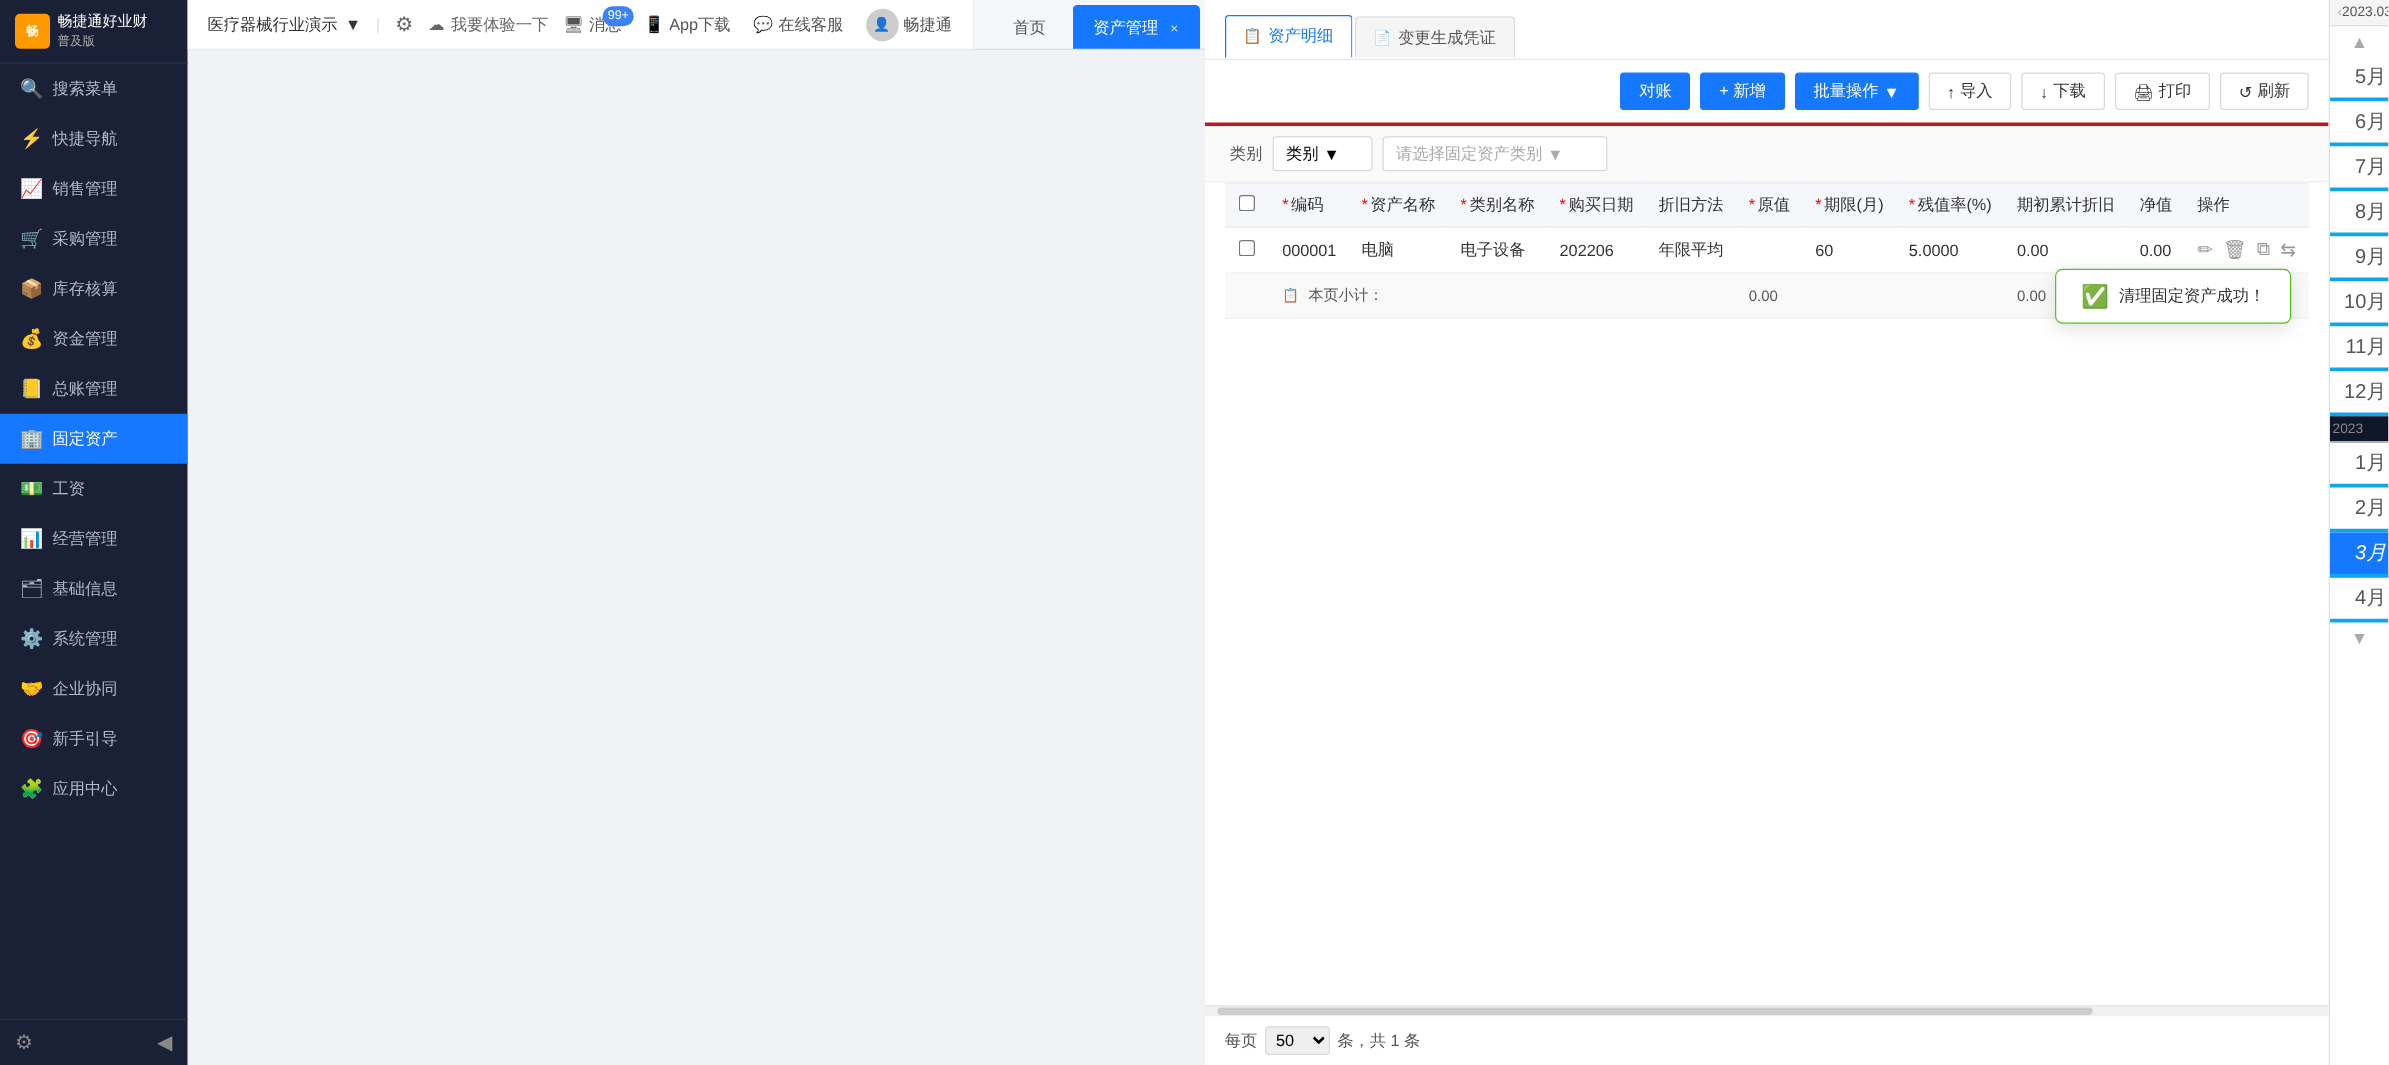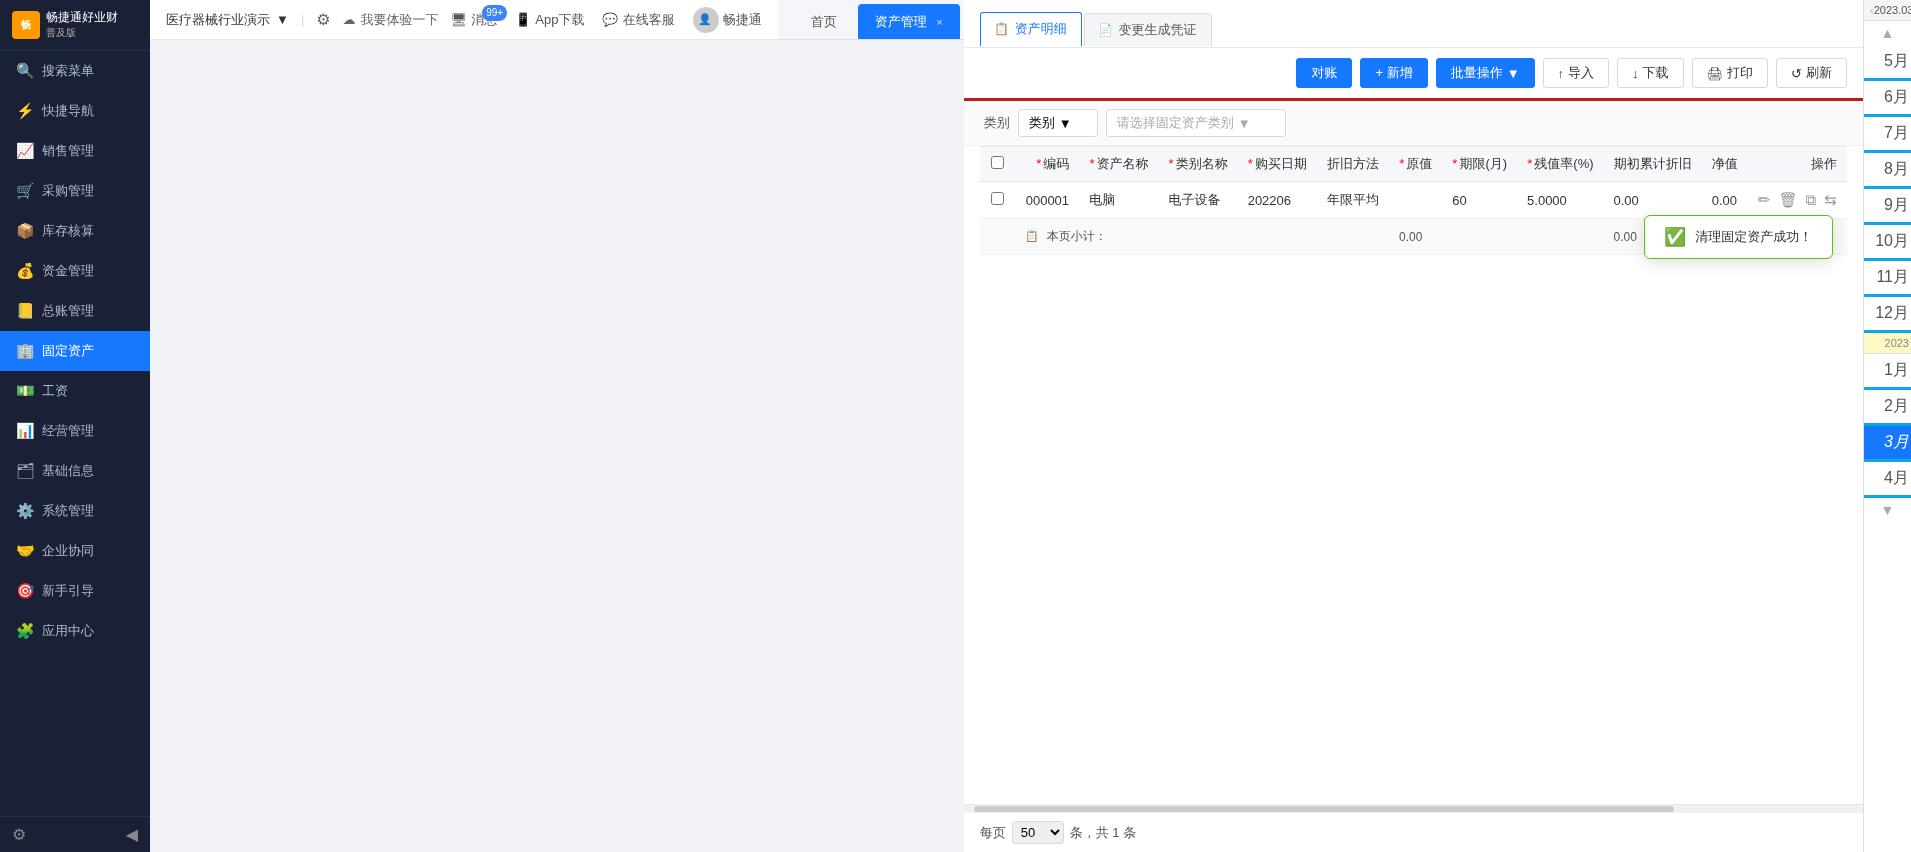--- a/index.html
+++ b/index.html
@@ -221,21 +221,21 @@
       min-width: 180px;
       cursor: pointer;
     }
 
     
     .table-wrap { flex: 1; overflow: auto; padding: 0 16px; }
     table { width: 100%; border-collapse: collapse; font-size: 13px; }
     thead th {
       background: #f5f7fa;
       padding: 8px 10px;
-      text-align: right;
+      text-align: left;
       border-bottom: 1px solid #e8e8e8;
       border-top: 1px solid #e8e8e8;
       color: #333;
       font-weight: 500;
       white-space: nowrap;
     }
     thead th .required { color: #f00; margin-right: 2px; }
     tbody td {
       padding: 9px 10px;
       border-bottom: 1px solid #f0f0f0;
@@ -323,25 +323,25 @@
       border-bottom: 3px solid #0ea5e9;
     }
     .rs-month-item.active {
       background: #1677ff;
       color: #fff;
       border-radius: 0;
       font-style: italic;
     }
     .rs-year-label {
       width: 100%;
-      text-align: right;
+      text-align: left;
       padding: 4px 2px;
       font-size: 11px;
       color: #888;
-      background: #fef9c3;
+      background: #0f172a;
       border-bottom: 1px solid #e0e0e0;
     }
     .rs-up-btn, .rs-down-btn {
       width: 100%;
       text-align: center;
       padding: 4px;
       cursor: pointer;
       color: #aaa;
       font-size: 14px;
     }

